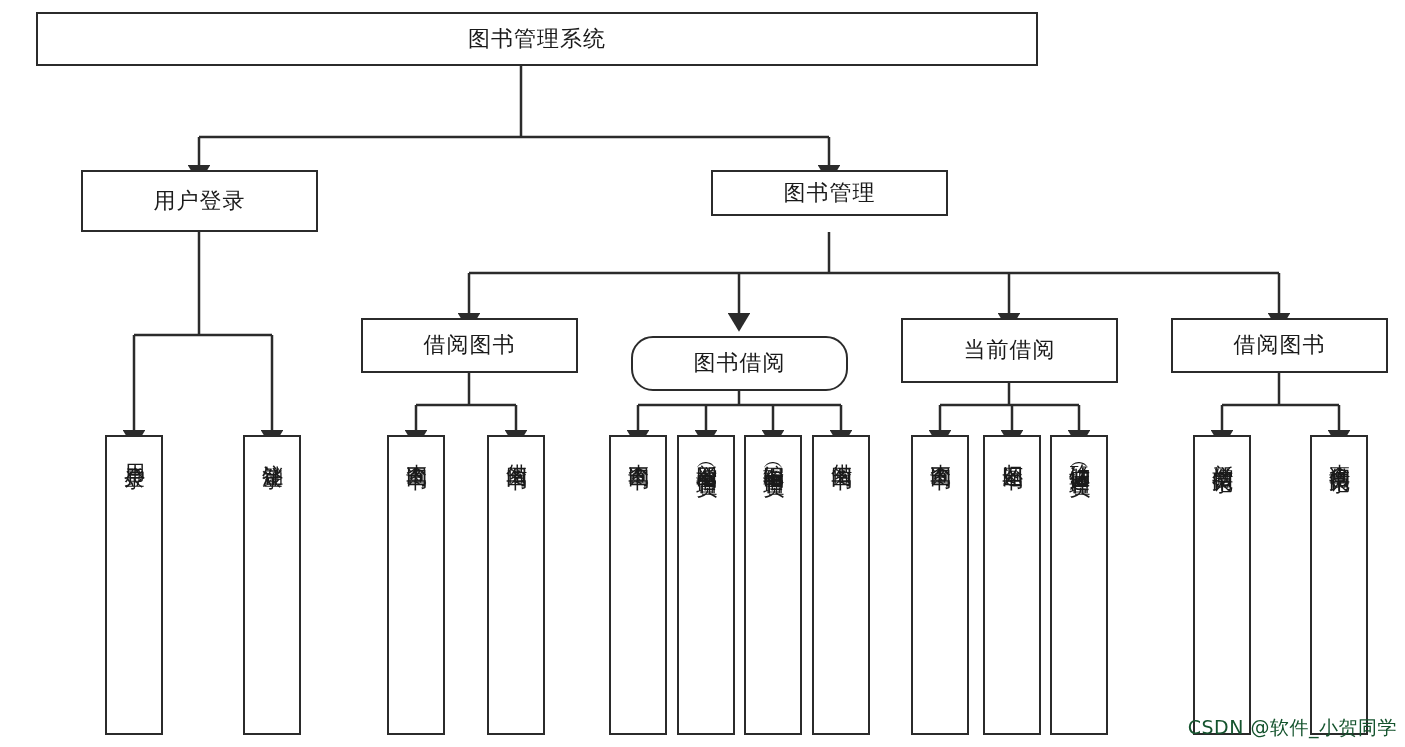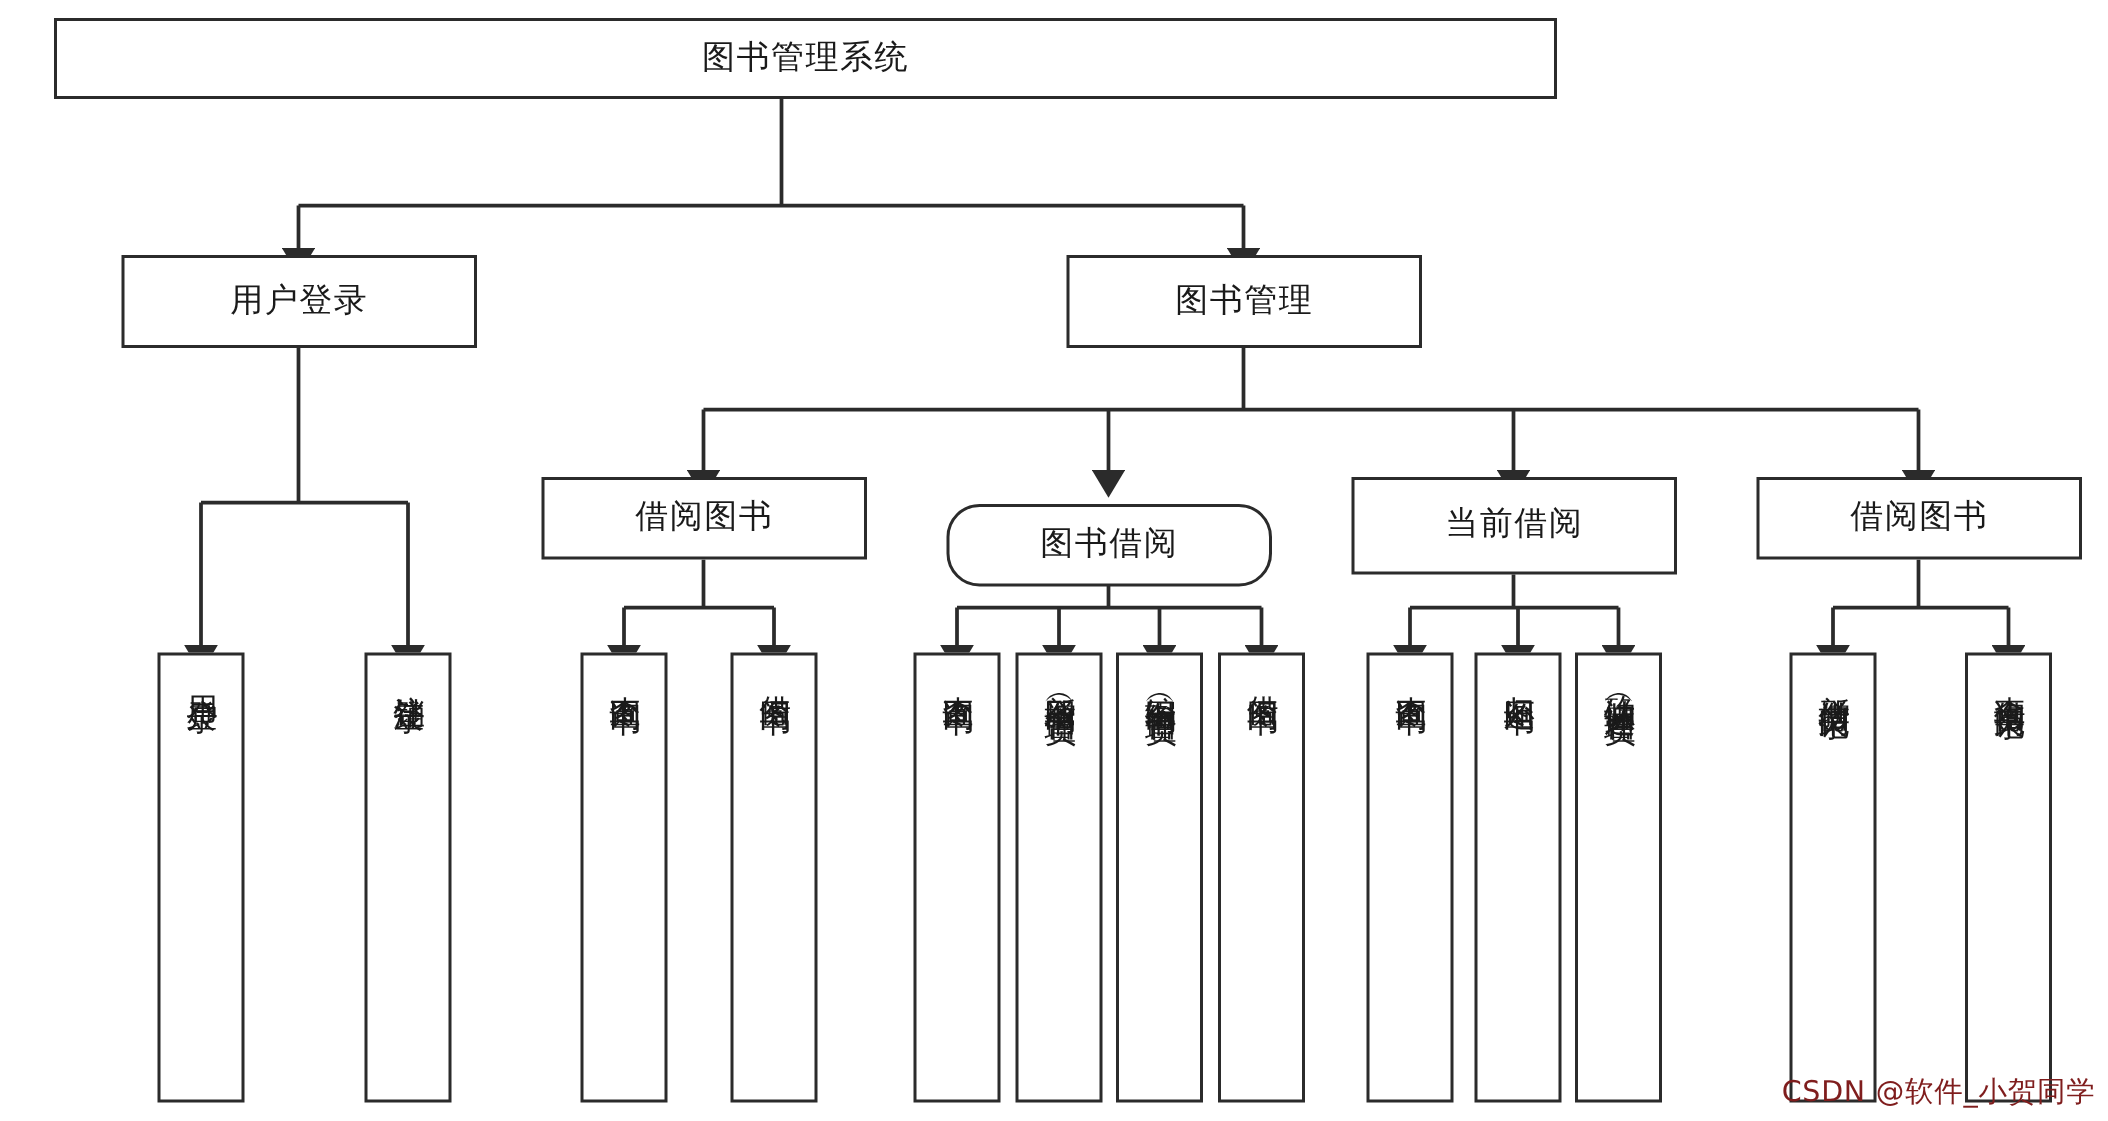--- a/index.html
+++ b/index.html
@@ -54,21 +54,21 @@
     line-height: 1.32;
     letter-spacing: 2px;
     white-space: nowrap;
     display: block;
   }
   .watermark {
     position: absolute;
     right: 8px;
     bottom: 6px;
     font-size: 19px;
-    color: #7f1d1d;
+    color: #14532d;
     white-space: nowrap;
     letter-spacing: 0.5px;
   }
 </style>
 </head>
 <body>
 
 <div id="canvas">
 
   <svg id="edges" viewBox="0 0 1405 747" xmlns="http://www.w3.org/2000/svg">
@@ -114,21 +114,21 @@
       </g>
   </svg>
 
   <div class="node node-h" style="left: 36px; top: 12px; width: 1002px; height: 54px;">
     <span class="label">图书管理系统</span>
   </div>
 
   <div class="node node-h" style="left: 81px; top: 170px; width: 237px; height: 62px;">
     <span class="label">用户登录</span>
   </div>
-  <div class="node node-h" style="left: 711px; top: 170px; width: 237px; height: 62px;">
+  <div class="node node-h" style="left: 711px; top: 170px; width: 237px; height: 46px;">
     <span class="label">图书管理</span>
   </div>
 
   <div class="node node-h" style="left: 361px; top: 318px; width: 217px; height: 55px;">
     <span class="label">借阅图书</span>
   </div>
   <div class="node node-h" style="left: 631px; top: 336px; width: 217px; height: 55px; border-radius: 22px;">
     <span class="label">图书借阅</span>
   </div>
   <div class="node node-h" style="left: 901px; top: 318px; width: 217px; height: 65px;">

